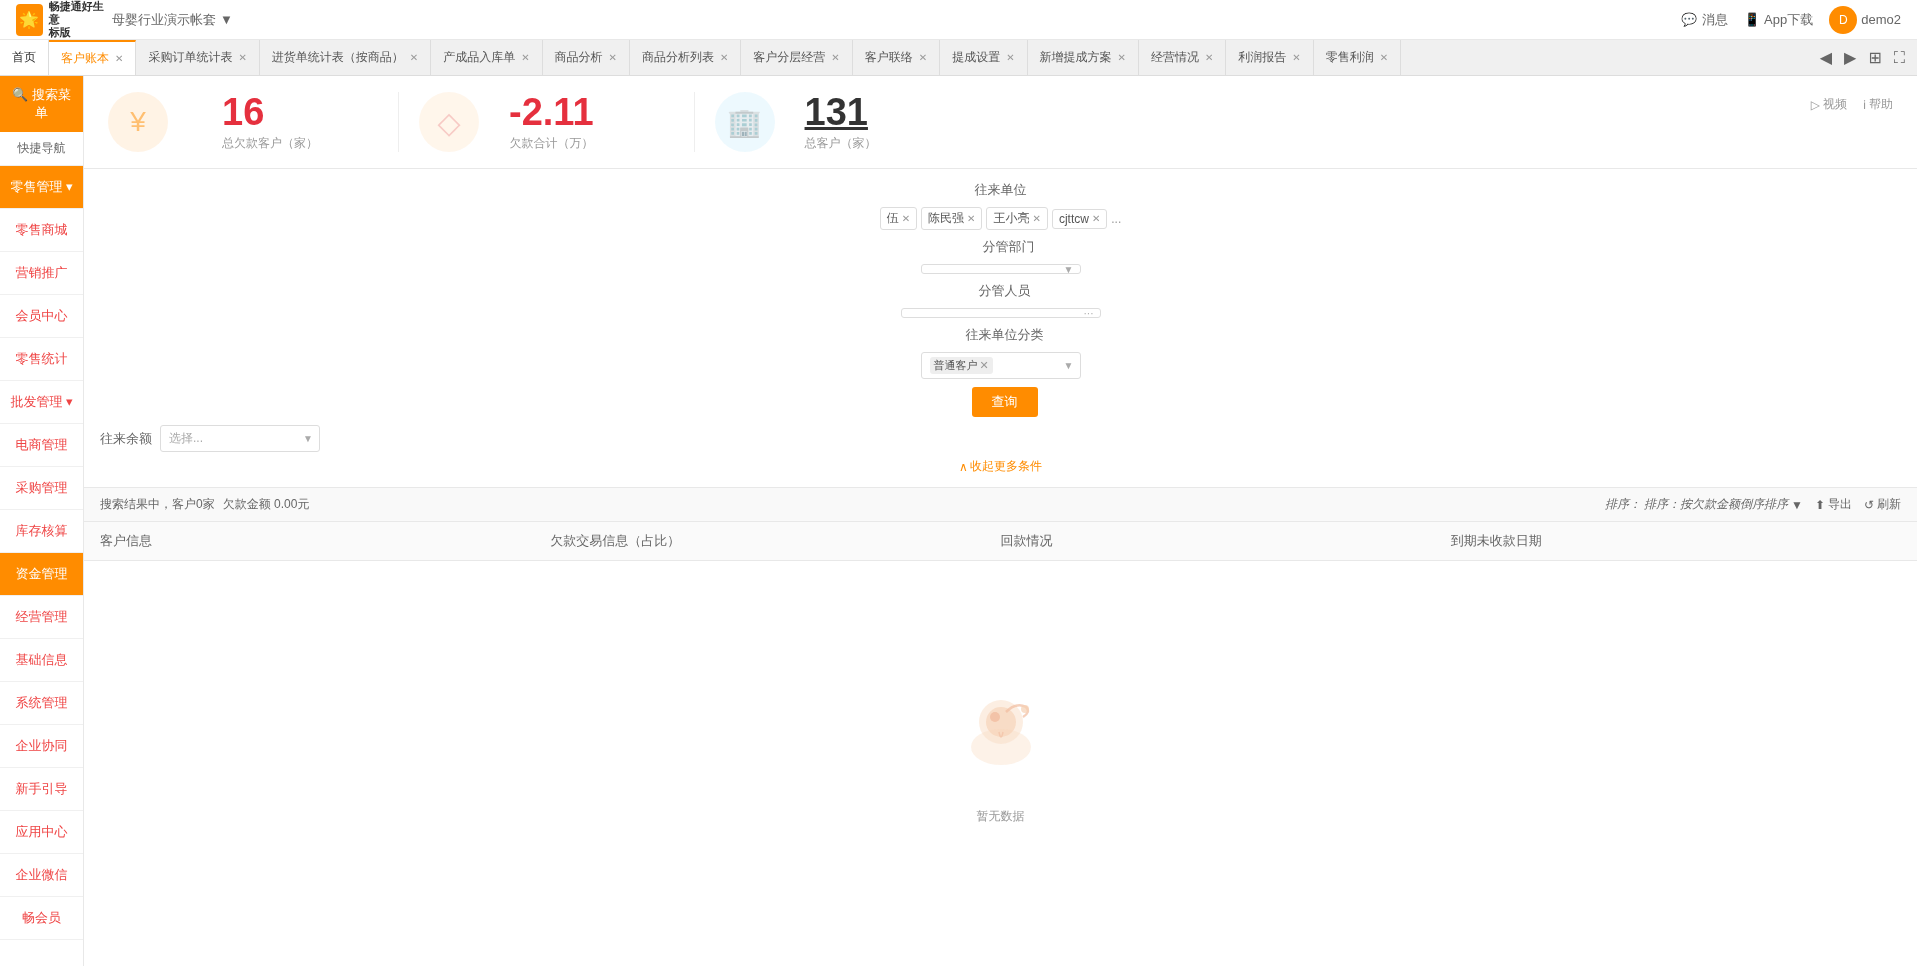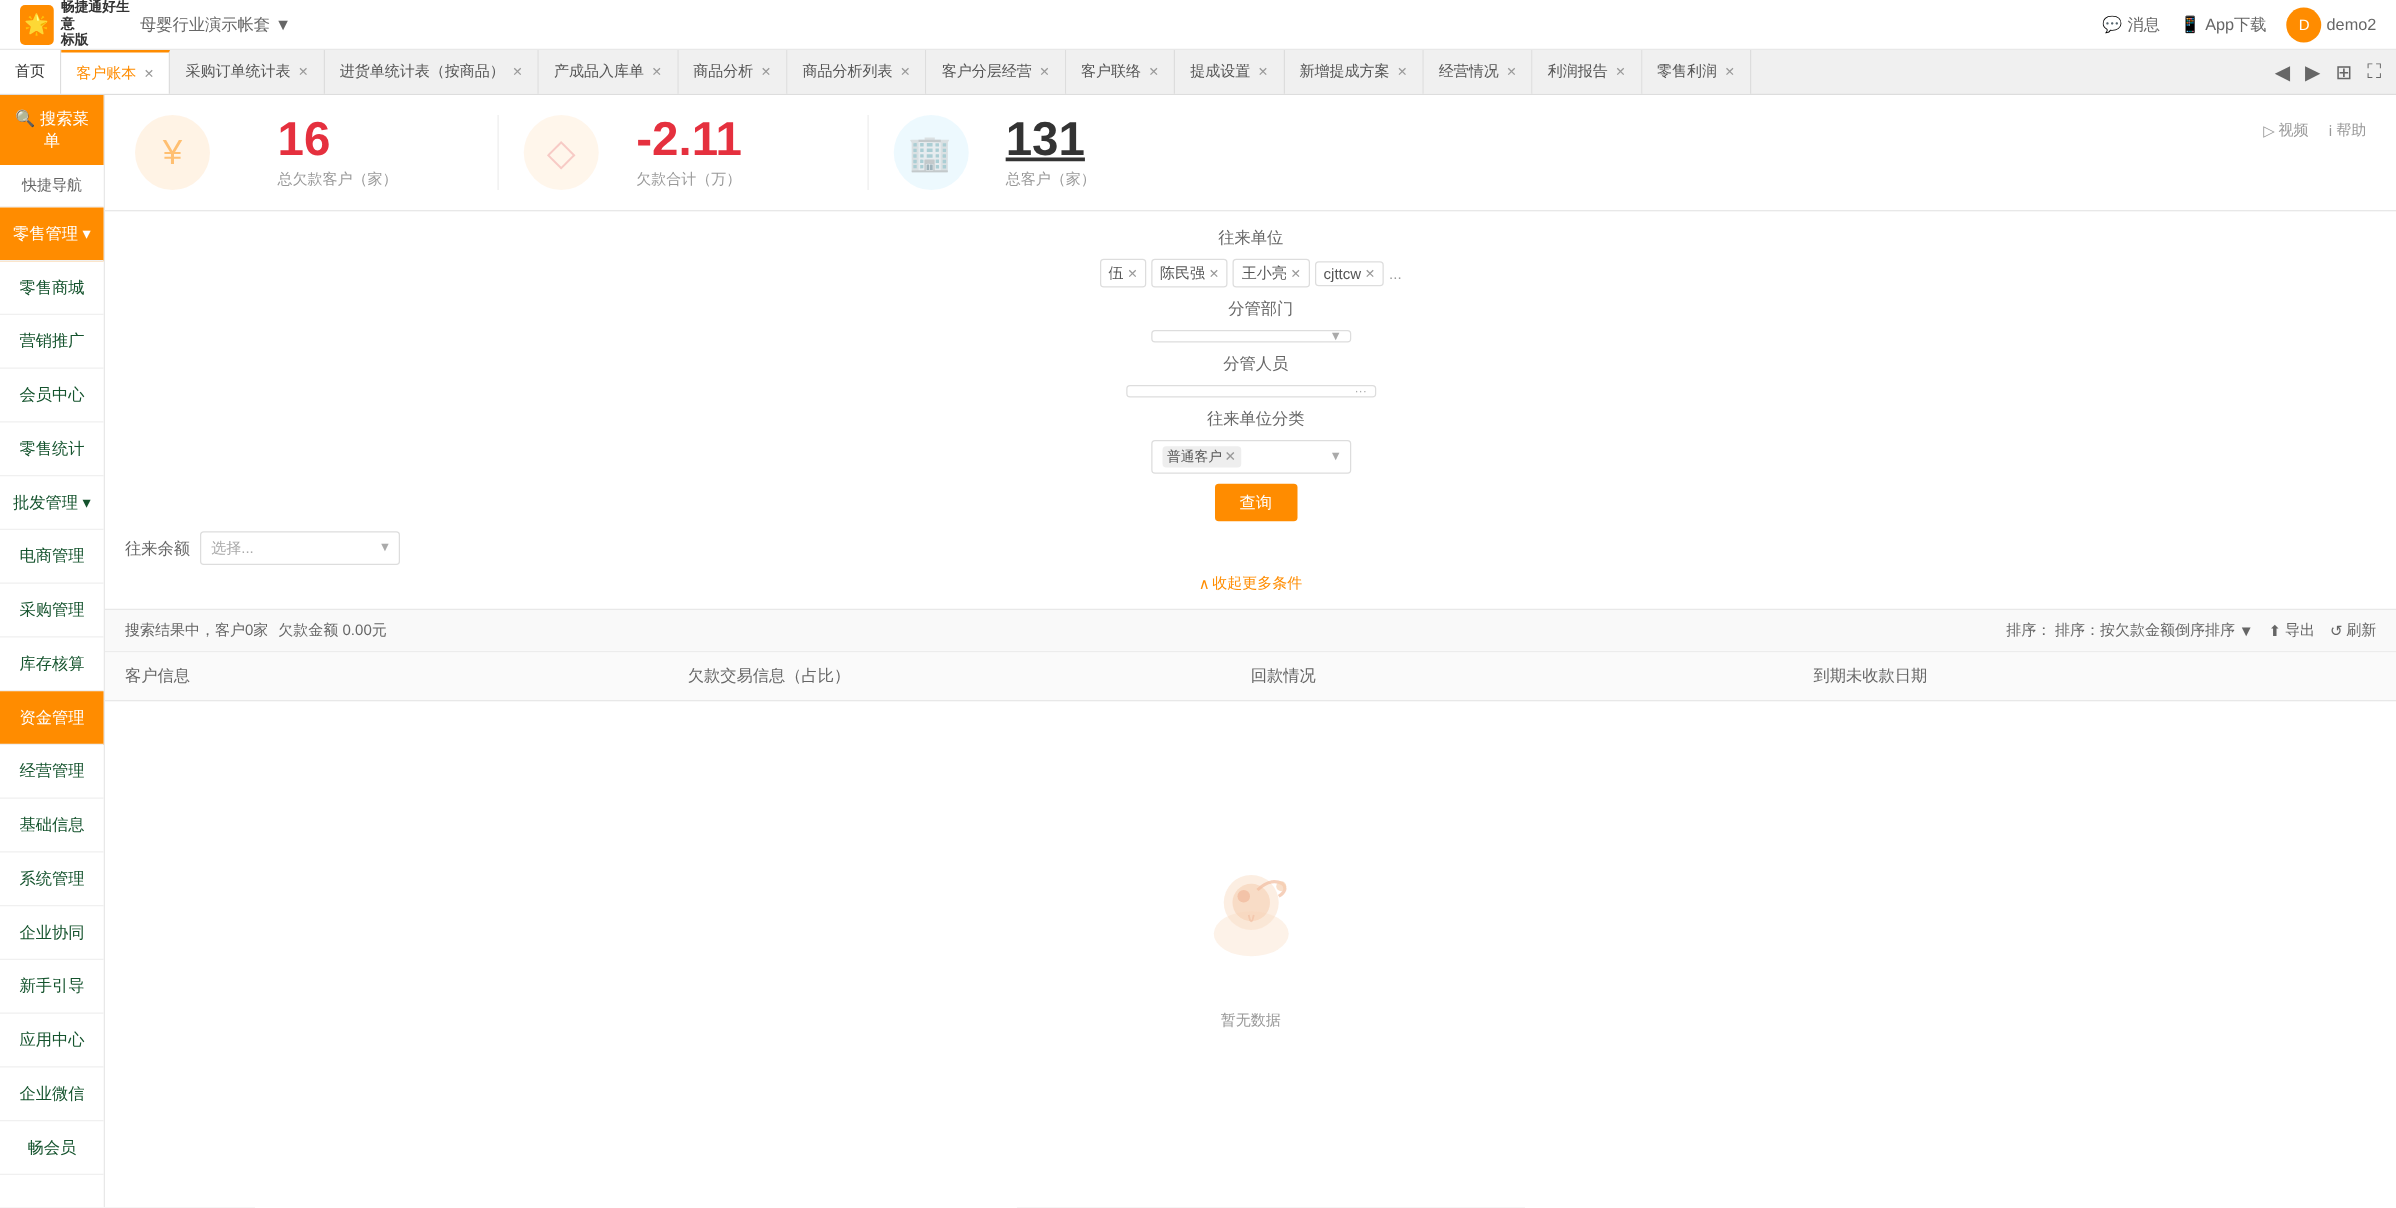--- a/index.html
+++ b/index.html
@@ -39,21 +39,21 @@
     .nav-tab-actions { display: flex; align-items: center; margin-left: auto; padding: 0 8px; gap: 4px; }
     .nav-action-btn { cursor: pointer; color: #666; font-size: 16px; padding: 2px 4px; }
 
     
     .main-area { display: flex; flex: 1; overflow: hidden; }
 
     
     .sidebar { width: 84px; background: #fff; flex-shrink: 0; display: flex; flex-direction: column; border-right: 1px solid #e8e8e8; overflow-y: auto; }
     .sidebar-search { padding: 10px 8px; background: #ff8c00; color: white; text-align: center; font-size: 13px; cursor: pointer; }
     .sidebar-item { 
-      padding: 12px 8px; text-align: center; font-size: 13px; color: #14532d; 
+      padding: 12px 8px; text-align: center; font-size: 13px; color: #ef4444; 
       cursor: pointer; border-bottom: 1px solid #f0f0f0; 
     }
     .sidebar-item.active { background: #ff8c00; color: white; }
 
     
     .page-content { flex: 1; display: flex; flex-direction: column; overflow: hidden; background: #f5f5f5; }
 
     
     .stats-bar { 
       background: white; padding: 16px 24px; display: flex; align-items: center;
@@ -244,21 +244,21 @@
             <div style="font-size:12px;color:#999;margin-top:4px;">总欠款客户（家）</div>
           </div>
         </div>
 
         <div style="width:1px;background:#eee;height:60px;margin:0 20px;"></div>
 
         <div style="display:flex;flex-direction:column;padding:0 80px 0 20px;position:relative;min-width:240px;">
           <div style="position:absolute;left:0;top:50%;transform:translateY(-50%);width:60px;height:60px;border-radius:50%;background:rgba(255,140,0,0.08);display:flex;align-items:center;justify-content:center;">
             <span style="font-size:30px;color:#f0a0a0;opacity:0.5;">◇</span>
           </div>
-          <div style="margin-left:70px;">
+          <div style="margin-left:70px;text-align:right;">
             <div style="font-size:38px;font-weight:bold;color:#e5303e;line-height:1;">-2.11</div>
             <div style="font-size:12px;color:#999;margin-top:4px;">欠款合计（万）</div>
           </div>
         </div>
 
         <div style="width:1px;background:#eee;height:60px;margin:0 20px;"></div>
 
         <div style="display:flex;flex-direction:column;padding:0 60px 0 20px;position:relative;min-width:220px;">
           <div style="position:absolute;left:0;top:50%;transform:translateY(-50%);width:60px;height:60px;border-radius:50%;background:rgba(79,195,247,0.1);display:flex;align-items:center;justify-content:center;">
             <span style="font-size:28px;color:#4fc3f7;opacity:0.5;">🏢</span>
@@ -342,21 +342,21 @@
           <span>收起更多条件</span>
         </div>
       </div>
 
       <div style="background:#f9f9f9;padding:8px 16px;display:flex;align-items:center;justify-content:space-between;border-bottom:1px solid #e8e8e8;flex-shrink:0;font-size:12px;color:#666;">
         <div style="display:flex;align-items:center;gap:8px;">
           <span>搜索结果中，客户0家</span>
           <span>欠款金额 0.00元</span>
         </div>
         <div style="display:flex;align-items:center;gap:12px;">
-          <span style="display:flex;align-items:center;gap:3px;color:#666;">
+          <span style="display:flex;align-items:center;gap:3px;color:#666;font-style:italic;">
             <span>排序：</span>
             <span>排序：按欠款金额倒序排序</span>
             <span>▼</span>
           </span>
           <span style="display:flex;align-items:center;gap:3px;color:#666;cursor:pointer;">
             <span>⬆</span>
             <span>导出</span>
           </span>
           <span style="display:flex;align-items:center;gap:3px;color:#666;cursor:pointer;">
             <span>↺</span>

